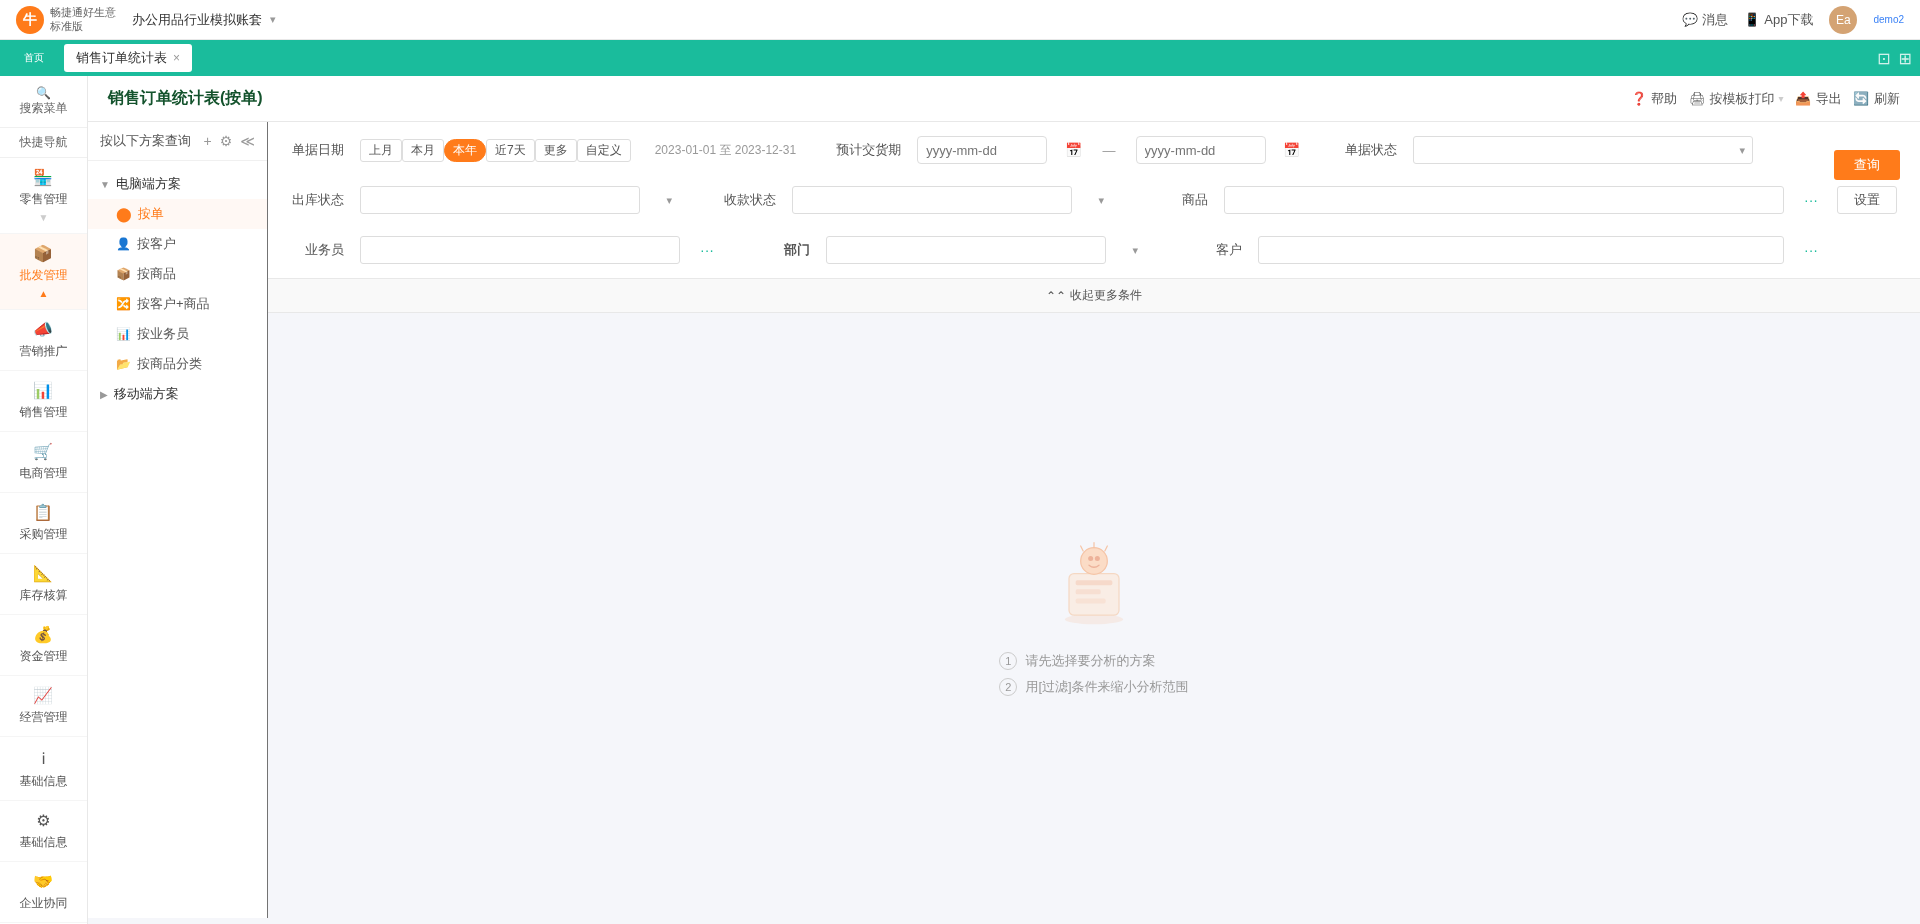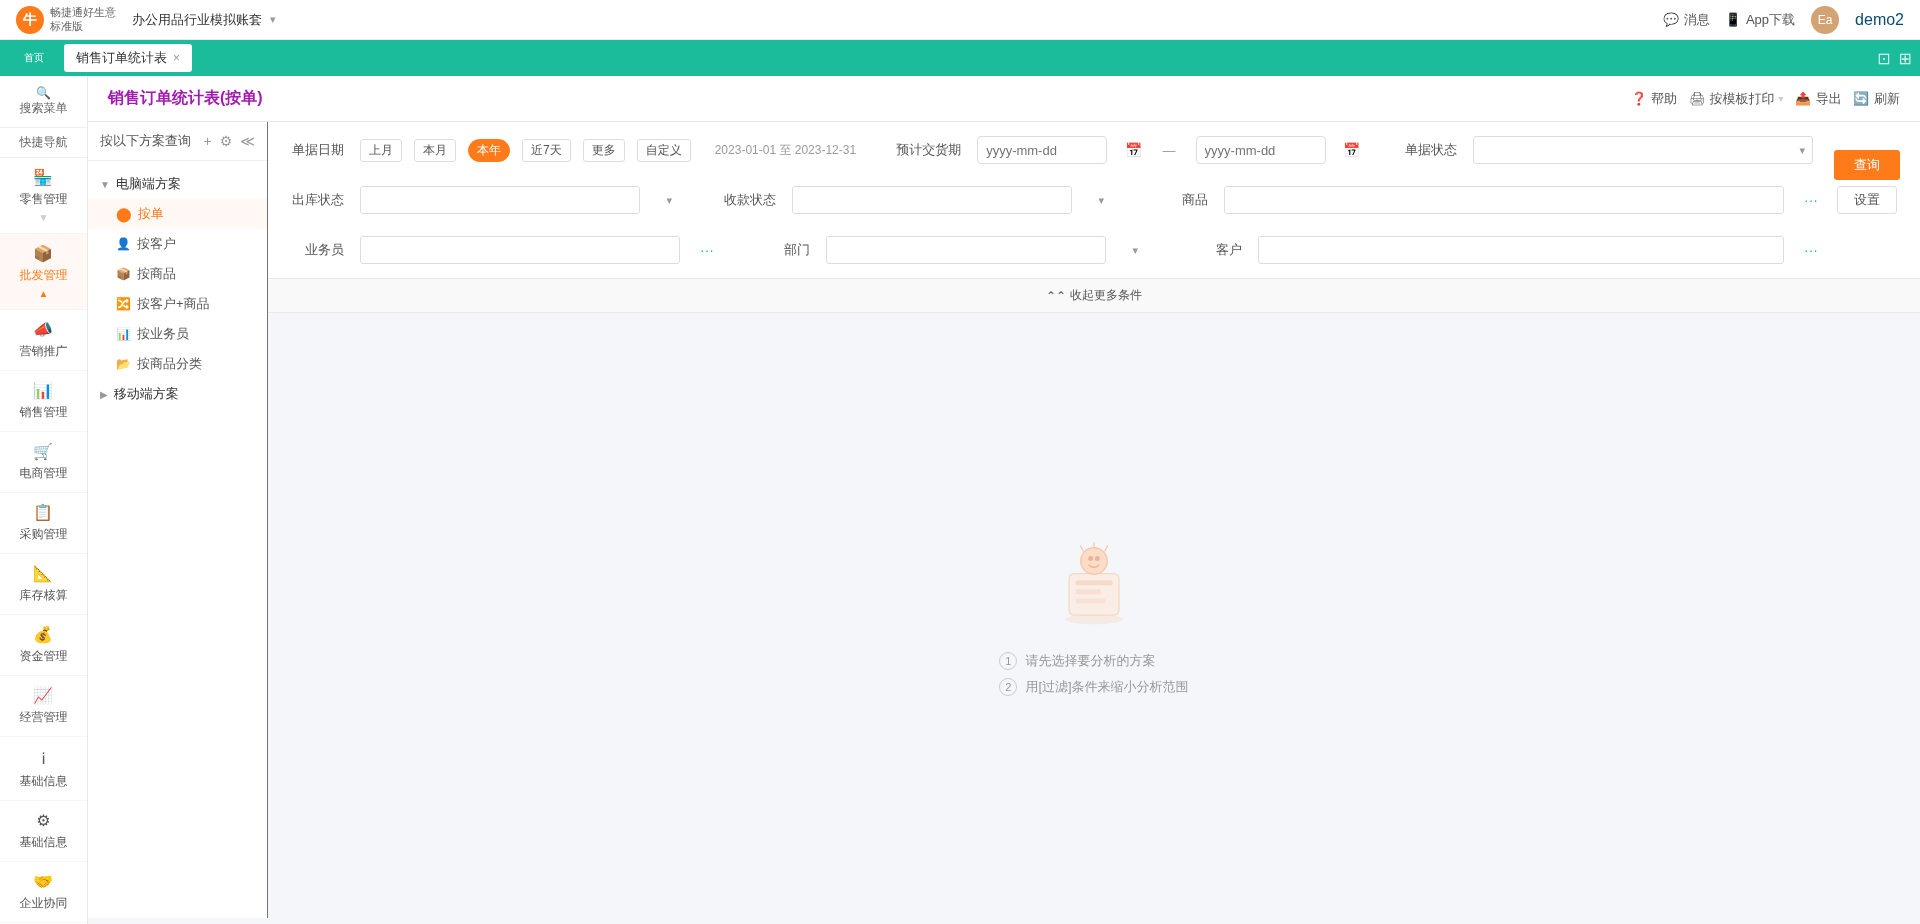--- a/index.html
+++ b/index.html
@@ -129,21 +129,21 @@
 
     
     .page-header {
       background: #fff;
       padding: 12px 20px;
       display: flex;
       align-items: center;
       justify-content: space-between;
       border-bottom: 1px solid #e8e8e8;
     }
-    .page-title { font-size: 16px; font-weight: 600; color: #a21caf; }
+    .page-title { font-size: 16px; font-weight: 600; color: #14532d; }
     .page-actions { display: flex; align-items: center; gap: 12px; }
     .page-action-btn {
       display: flex; align-items: center; gap: 4px;
       color: #555; font-size: 13px; cursor: pointer;
       background: none; border: none;
     }
 
     
     .inner-layout {
       display: flex;
@@ -214,21 +214,21 @@
     .filter-label {
       font-size: 13px;
       color: #555;
       white-space: nowrap;
       min-width: 56px;
       text-align: right;
     }
     .filter-date-group {
       display: flex;
       align-items: center;
-      gap: 12px;
+      gap: 0;
     }
     .date-btn {
       padding: 2px 8px;
       border: 1px solid #ddd;
       border-radius: 3px;
       background: #fff;
       font-size: 12px;
       color: #555;
       cursor: pointer;
     }
@@ -427,21 +427,21 @@
       <span>💬</span>
       <span>消息</span>
     </div>
     <div class="topbar-action">
       <span>📱</span>
       <span>App下载</span>
     </div>
     <div class="user-avatar">
       <span>Ea</span>
     </div>
-    <span style="font-size:16px;color:#0c4a6e;">demo2</span>
+    <span style="font-size:10px;color:#3b82f6;">demo2</span>
   </div>
 </div>
 
 <div class="tabbar">
   <button class="tab-home">首页</button>
   <div class="tab-active">
     <span>销售订单统计表</span>
     <span class="tab-close">×</span>
   </div>
   <div class="tabbar-right">
@@ -638,21 +638,21 @@
                 <span class="filter-label" style="margin-left:24px;">商品</span>
                 <input class="filter-input" style="flex: 1 1 0%; max-width: none;">
                 <span class="filter-dots">···</span>
               </div>
 
               <div class="filter-row">
                 <span class="filter-label">业务员</span>
                 <input class="filter-input" style="min-width: 200px; max-width: 320px;">
                 <span class="filter-dots">···</span>
 
-                <span class="filter-label" style="margin-left:24px;">部门</span>
+                <span class="filter-label" style="margin-left:24px;font-weight:bold;">部门</span>
                 <div class="select-wrapper" style="flex:1;min-width:200px;max-width:320px;">
                   <select class="filter-select" style="width:100%;"></select>
                 </div>
 
                 <span class="filter-label" style="margin-left:24px;">客户</span>
                 <input class="filter-input" style="flex: 1 1 0%; max-width: none;">
                 <span class="filter-dots">···</span>
               </div>
 
             </div>

